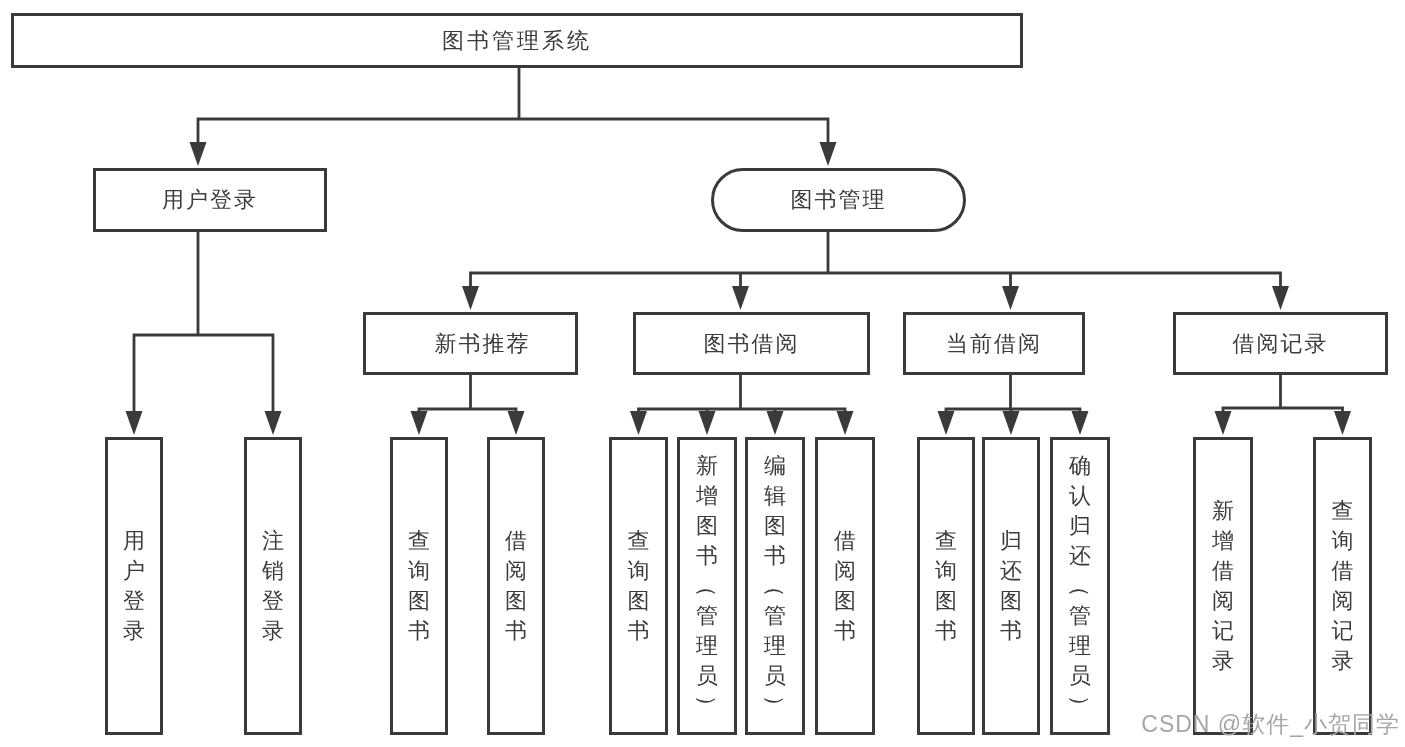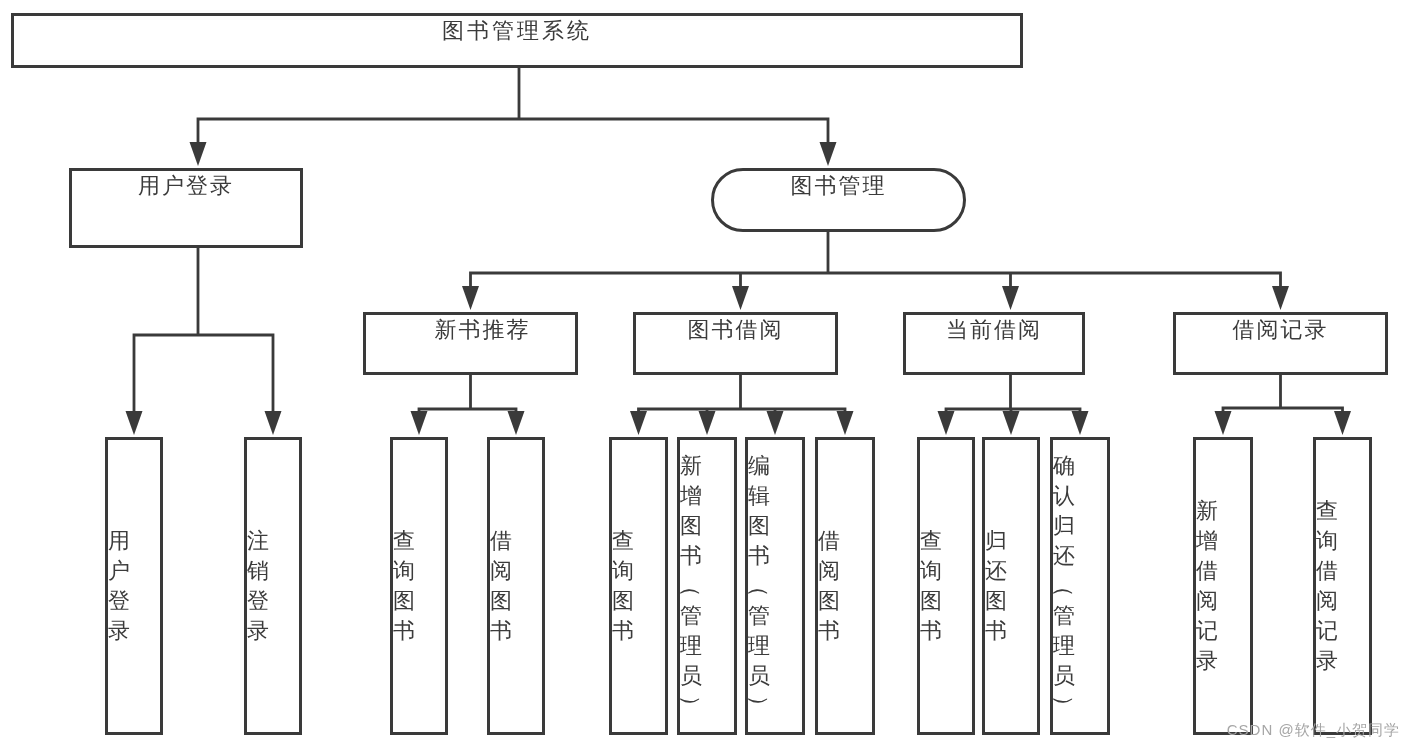--- a/index.html
+++ b/index.html
@@ -9,21 +9,21 @@
     background:#ffffff;
     font-family:"Liberation Sans","DejaVu Sans",sans-serif;
     overflow:hidden;
   }
   .edges{position:absolute;left:0;top:0;width:1405px;height:747px;}
   .box{
     position:absolute;
     box-sizing:border-box;
     background:#ffffff;
     border:3px solid #3a3a3a;
-    display:flex;align-items:flex-start;justify-content:center;
+    display:flex;align-items:center;justify-content:center;
     color:#3b3b3b;
   }
   .box .label{
     font-size:22px;
     letter-spacing:2px;
     color:#3b3b3b;
     white-space:nowrap;
   }
   .box.root .label{letter-spacing:3px;}
   .box.v{flex-direction:column;}
@@ -35,21 +35,21 @@
   .vchar{
     display:block;
     height:30px;line-height:30px;
     font-size:22px;
     text-align:center;
   }
   .vchar.rot{transform:rotate(90deg);}
   .watermark{
     position:absolute;
     right:5px;bottom:7px;
-    font-size:15px;
+    font-size:23px;
     letter-spacing:1px;
     color:rgba(166,166,166,0.92);
     white-space:nowrap;
     z-index:5;
   }
 </style>
 </head>
 <body>
 
 <div class="canvas">
@@ -72,30 +72,30 @@
       <polygon points="937.5,411 954.5,411 946,435" fill="#3a3a3a"></polygon>
       <polygon points="1002.5,411 1019.5,411 1011,435" fill="#3a3a3a"></polygon>
       <polygon points="1071.5,411 1088.5,411 1080,435" fill="#3a3a3a"></polygon>
       <polygon points="1214.5,411 1231.5,411 1223,435" fill="#3a3a3a"></polygon>
       <polygon points="1334,411 1351,411 1342.5,435" fill="#3a3a3a"></polygon>
     </svg>
   <div id="nodes">
       <div class="box h root" style="left: 11px; top: 13px; width: 1012px; height: 55px;">
         <span class="label">图书管理系统</span>
       </div>
-      <div class="box h" style="left: 69px; top: 168px; width: 234px; height: 80px;">
+      <div class="box h" style="left: 93px; top: 168px; width: 234px; height: 64px;">
         <span class="label">用户登录</span>
       </div>
       <div class="box h" style="left: 711px; top: 168px; width: 255px; height: 64px; border-radius: 32px;">
         <span class="label">图书管理</span>
       </div>
       <div class="box h" style="left: 363px; top: 312px; width: 215px; height: 63px; padding-left: 24px;">
         <span class="label">新书推荐</span>
       </div>
-      <div class="box h" style="left: 633px; top: 312px; width: 205px; height: 63px;">
+      <div class="box h" style="left: 633px; top: 312px; width: 237px; height: 63px;">
         <span class="label">图书借阅</span>
       </div>
       <div class="box h" style="left: 903px; top: 312px; width: 182px; height: 63px;">
         <span class="label">当前借阅</span>
       </div>
       <div class="box h" style="left: 1173px; top: 312px; width: 215px; height: 63px;">
         <span class="label">借阅记录</span>
       </div>
       <div class="box v" style="left: 105px; top: 437px; width: 58px; height: 298px;">
         <span class="label">

